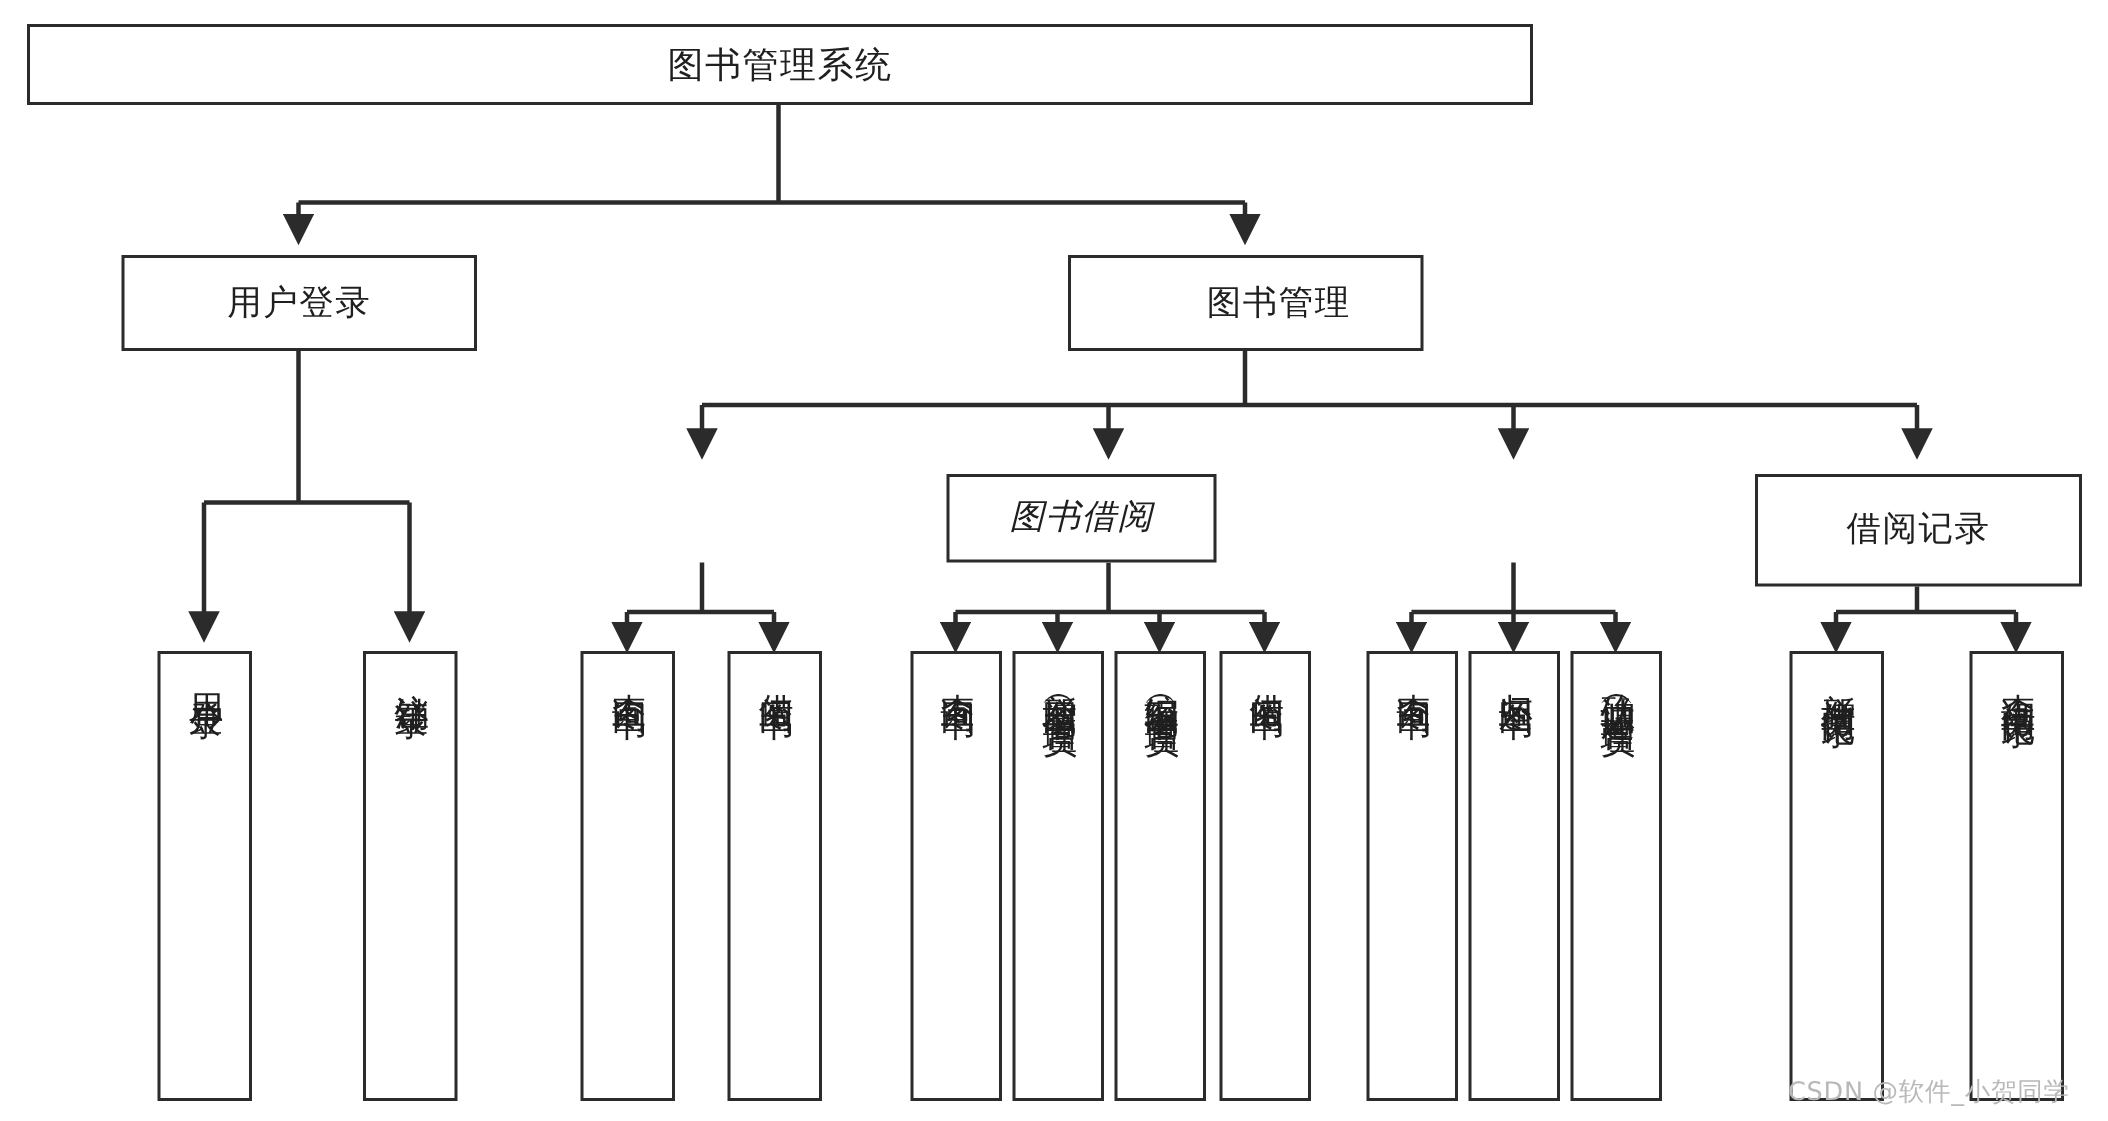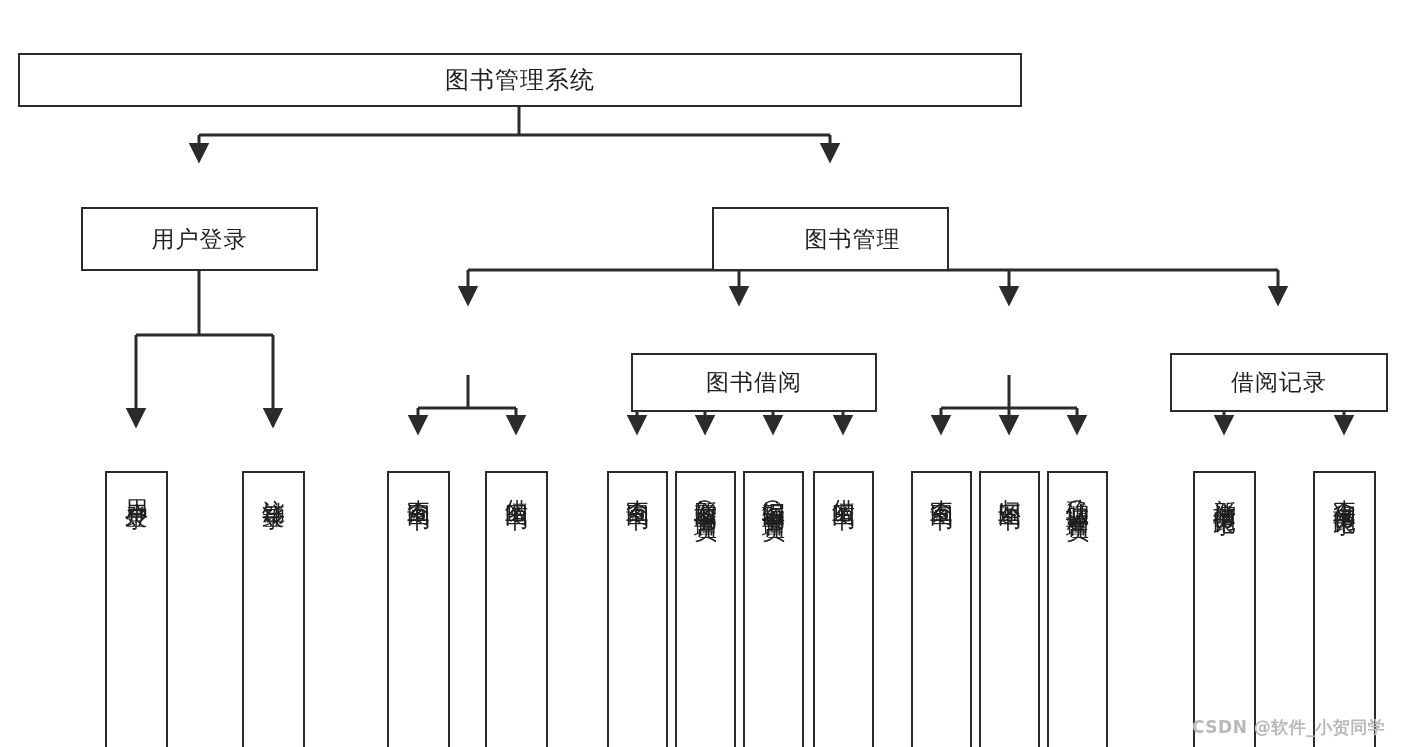--- a/index.html
+++ b/index.html
@@ -19,21 +19,20 @@
   }
   .node {
     position: absolute;
     box-sizing: border-box;
     border: 2.5px solid #2b2b2b;
     background: #ffffff;
     display: flex;
     align-items: center;
     justify-content: center;
     color: #1f1f1f;
-    margin-top: 37px;
   }
   .node-label {
     display: block;
     text-align: center;
     white-space: nowrap;
     color: #1f1f1f;
   }
   
   .h-node .node-label {
     font-size: 23px;
@@ -66,21 +65,20 @@
     width: 1405px;
     height: 747px;
     pointer-events: none;
   }
   .watermark {
     position: absolute;
     font-size: 17px;
     color: #b9b9b9;
     white-space: nowrap;
     letter-spacing: 0.5px;
-    font-weight: bold;
   }
 </style>
 </head>
 <body>
 
 <div id="canvas">
 
   <svg class="edges" viewBox="0 0 1405 747" width="1405" height="747" xmlns="http://www.w3.org/2000/svg">
     <defs>
       <marker id="arrow" viewBox="0 0 12 12" refX="10" refY="6" markerWidth="7" markerHeight="7" orient="auto-start-reverse">
@@ -137,26 +135,26 @@
 
   <div class="node h-node" style="left:81px; top:170px; width:237px; height:64px;">
     <span class="node-label">用户登录</span>
   </div>
 
   <div class="node h-node" style="left:712px; top:170px; width:237px; height:64px;padding-left:44px;">
     <span class="node-label">图书管理</span>
   </div>
 
 
-  <div class="node h-node" style="left:631px; top:316px; width:246px; height:59px;">
+  <div class="node h-node" style="left:631px; top:316px; width:180px; height:59px;font-style:italic;">
     <span class="node-label">图书借阅</span>
   </div>
 
 
-  <div class="node h-node" style="left:1170px; top:316px; width:218px; height:59px;">
+  <div class="node h-node" style="left:1170px; top:316px; width:218px; height:75px;">
     <span class="node-label">借阅记录</span>
   </div>
 
   <div class="node leaf" style="left:105px; top:434px; width:63px; height:300px;">
     <span class="node-label">用户登录</span>
   </div>
 
   <div class="node leaf" style="left:242px; top:434px; width:63px; height:300px;">
     <span class="node-label">注销登录</span>
   </div>

